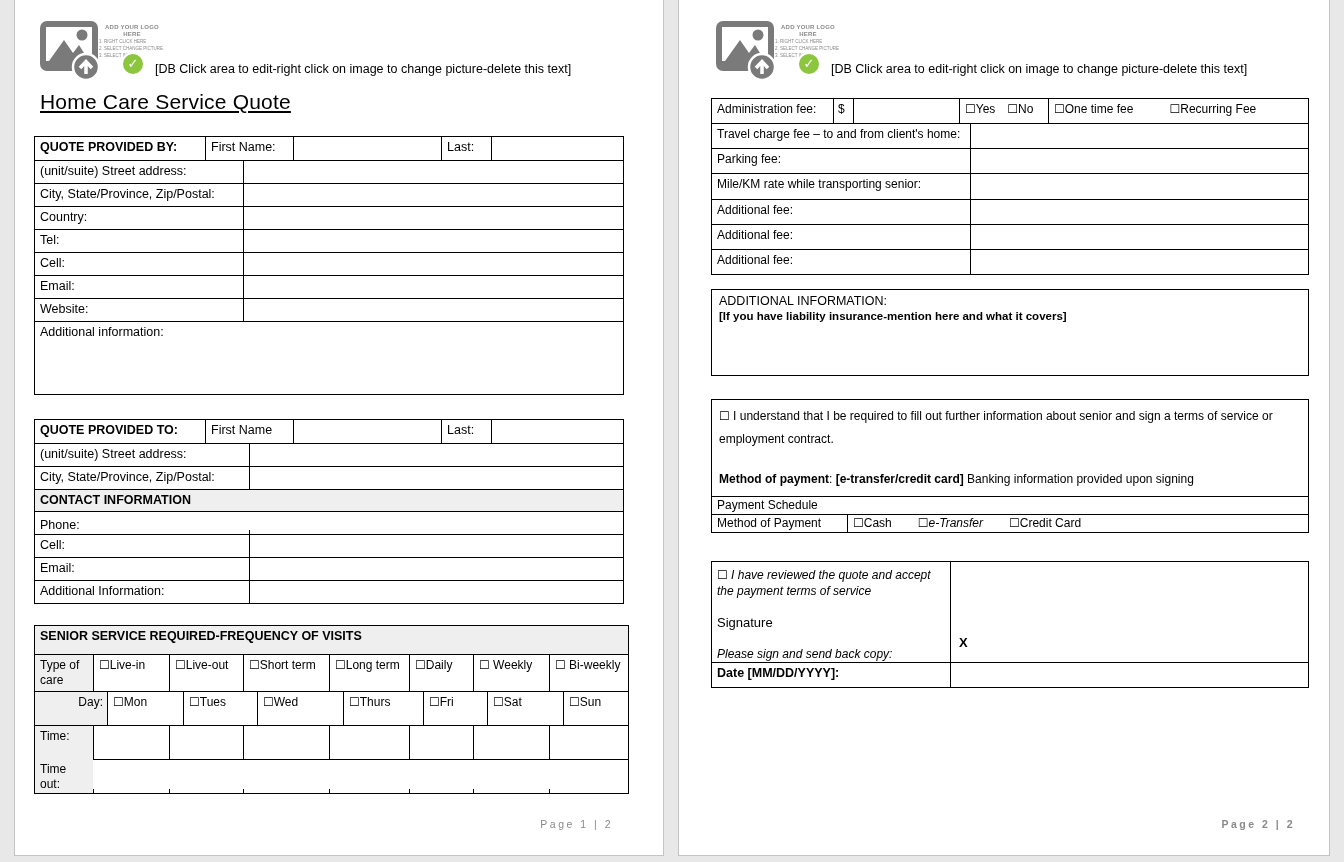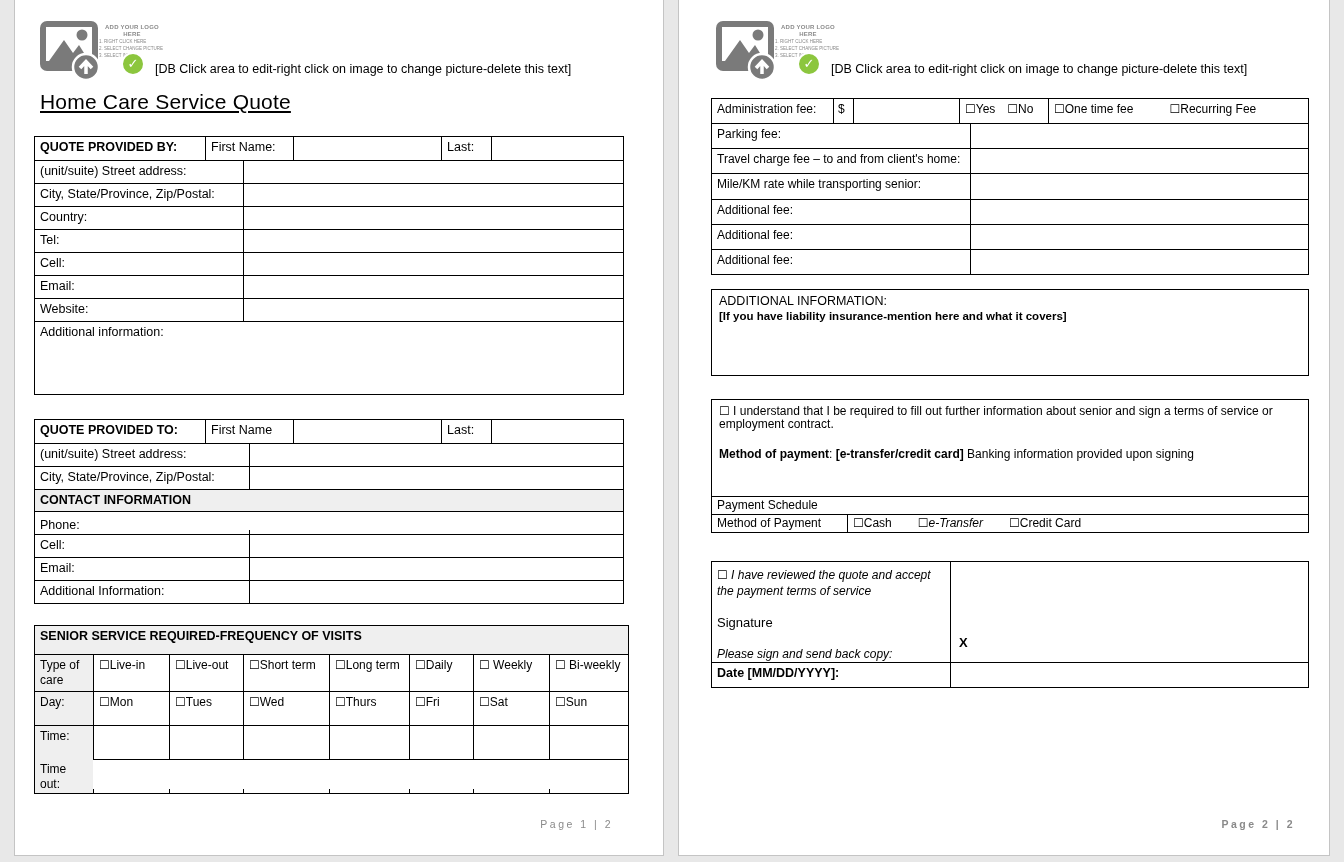--- a/index.html
+++ b/index.html
@@ -50,21 +50,21 @@
     position:absolute; bottom:25px; color:#8a8a8a;
     font-size:10.5px; letter-spacing:2.5px; white-space:nowrap;
   }
 
   .opt { margin-right:26px; white-space:nowrap; }
   .opt:last-child { margin-right:0; }
 
   
   .box { position:absolute; border:1.5px solid #000; background:#fff; padding:4px 7px; }
 
-  .para { padding:5px 7px 0 7px; font-size:12px; line-height:13px; }
+  .para { padding:5px 7px 0 7px; font-size:12px; line-height:23px; }
 
   .xmark { position:absolute; left:8px; bottom:12px; font-weight:700; font-size:13px; }
 </style>
 </head>
 <body>
 
 <div class="page" id="page1">
 
   <div class="logo-wrap" style="left:24px;top:18px;width:90px;height:64px;">
     <svg width="90" height="64" viewBox="0 0 90 64">
@@ -174,21 +174,21 @@
       <div class="tc shade fs12" style="width:58px;">Type of care</div>
       <div class="tc fs12" style="width:76px;">☐Live-in</div>
       <div class="tc fs12" style="width:74px;">☐Live-out</div>
       <div class="tc fs12" style="width:86px;">☐Short term</div>
       <div class="tc fs12" style="width:80px;">☐Long term</div>
       <div class="tc fs12" style="width:64px;">☐Daily</div>
       <div class="tc fs12" style="width:76px;">☐ Weekly</div>
       <div class="tc fs12 grow">☐ Bi-weekly</div>
     </div>
     <div class="trow" style="height:34px;">
-      <div class="tc shade fs12" style="width:58px;">Day:</div>
+      <div class="tc shade fs12" style="width:72px;text-align:right;">Day:</div>
       <div class="tc fs12" style="width:76px;">☐Mon</div>
       <div class="tc fs12" style="width:74px;">☐Tues</div>
       <div class="tc fs12" style="width:86px;">☐Wed</div>
       <div class="tc fs12" style="width:80px;">☐Thurs</div>
       <div class="tc fs12" style="width:64px;">☐Fri</div>
       <div class="tc fs12" style="width:76px;">☐Sat</div>
       <div class="tc fs12 grow">☐Sun</div>
     </div>
     <div class="trow" style="height:34px;">
       <div class="tc shade fs12" style="width:58px;">Time:</div>
@@ -243,25 +243,25 @@
       <div class="tc fs12" style="width:20px;padding-left:4px;">$</div>
       <div class="tc" style="width:106px;"></div>
       <div class="tc fs12 nw" style="width:89px;">
         <span style="margin-right:12px;">☐Yes</span><span>☐No</span>
       </div>
       <div class="tc fs12 nw grow">
         <span style="margin-right:36px;">☐One time fee</span><span>☐Recurring Fee</span>
       </div>
     </div>
     <div class="trow" style="height:25px;">
+      <div class="tc fs12" style="width:258px;">Travel charge fee – to and from client's home:</div>
+      <div class="tc grow"></div>
+    </div>
+    <div class="trow" style="height:25px;">
       <div class="tc fs12" style="width:258px;">Parking fee:</div>
-      <div class="tc grow"></div>
-    </div>
-    <div class="trow" style="height:25px;">
-      <div class="tc fs12" style="width:258px;">Travel charge fee – to and from client's home:</div>
       <div class="tc grow"></div>
     </div>
     <div class="trow" style="height:26px;">
       <div class="tc fs12" style="width:258px;">Mile/KM rate while transporting senior:</div>
       <div class="tc grow"></div>
     </div>
     <div class="trow" style="height:25px;">
       <div class="tc fs12" style="width:258px;">Additional fee:</div>
       <div class="tc grow"></div>
     </div>

